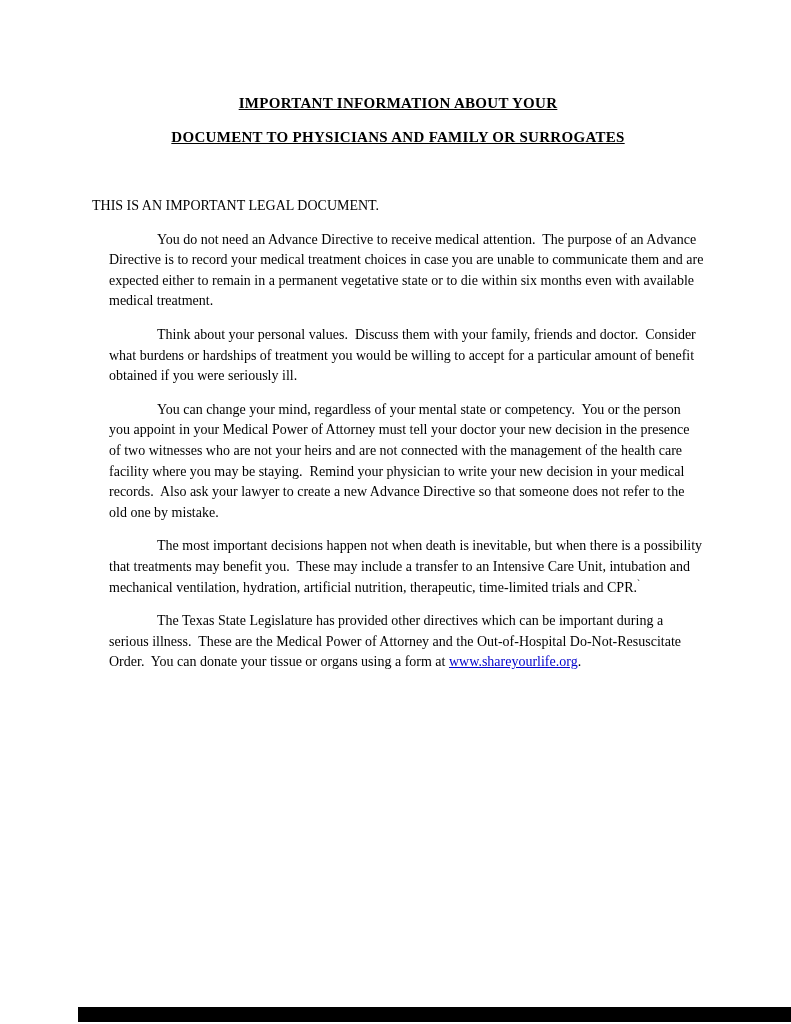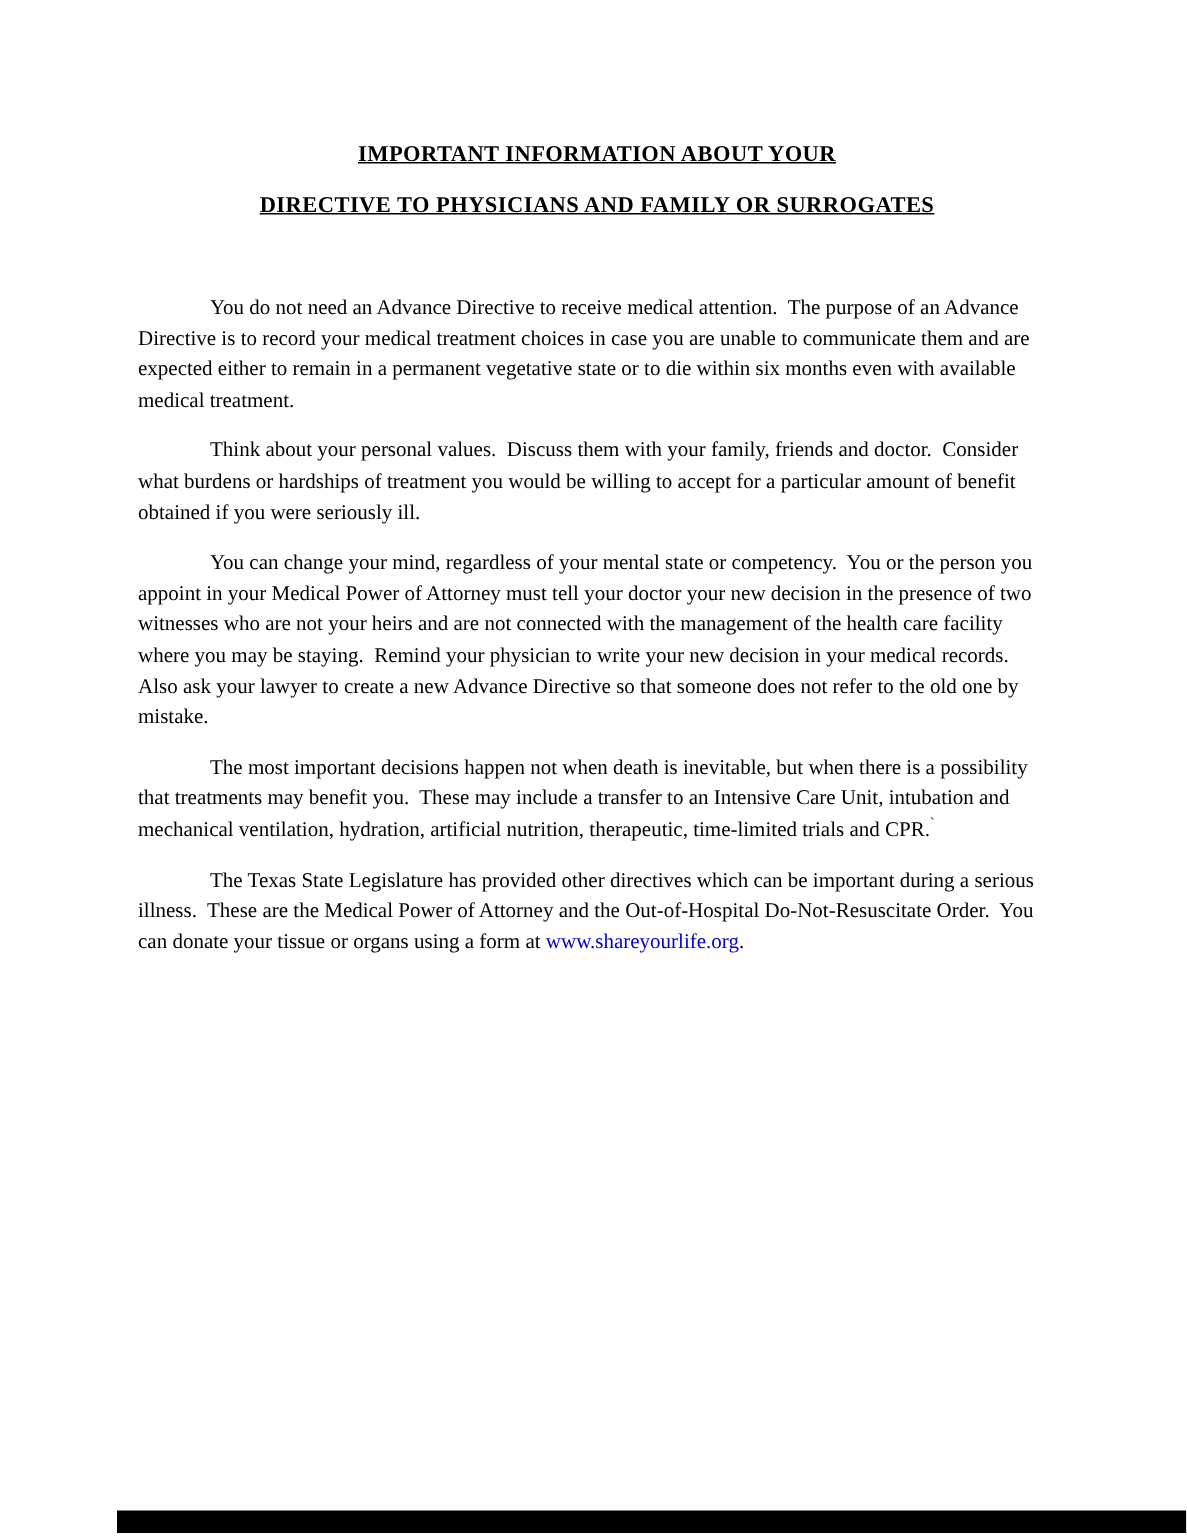--- a/index.html
+++ b/index.html
@@ -36,55 +36,57 @@
   }
   .intro {
     font-size: 14px;
     line-height: 20.6px;
     margin: 0 0 13px 0;
     white-space: pre-wrap;
   }
   .para {
     font-size: 14px;
     line-height: 20.6px;
-    margin: 0 0 13px 0;
+    margin: 0 0 13px 17px;
     text-indent: 48px;
     white-space: pre-wrap;
   }
   .para.italic {
     font-style: italic;
   }
   .fn {
     font-size: 9px;
     line-height: 0;
   }
   a.link {
     color: var(--link-color, #0000cc);
+    text-decoration: underline;
     cursor: pointer;
   }
   .scan-bar {
     position: absolute;
     left: 78px;
     right: 0;
     top: 1007px;
     height: 15px;
     background: var(--artifact-color, #000000);
   }
 </style>
 </head>
 <body>
 
 <div class="page">
   <div class="content">
 
     <div class="headings">
       <div class="heading">IMPORTANT INFORMATION ABOUT YOUR</div>
-      <div class="heading">DIRECTIVE TO PHYSICIANS AND FAMILY OR SURROGATES</div>
+      <div class="heading">DOCUMENT TO PHYSICIANS AND FAMILY OR SURROGATES</div>
     </div>
 
+    <p class="intro">THIS IS AN IMPORTANT LEGAL DOCUMENT.</p>
 
     <p class="para">You do not need an Advance Directive to receive medical attention.  The purpose of an Advance Directive is to record your medical treatment choices in case you are unable to communicate them and are expected either to remain in a permanent vegetative state or to die within six months even with available medical treatment.</p>
 
 
     <p class="para">Think about your personal values.  Discuss them with your family, friends and doctor.  Consider what burdens or hardships of treatment you would be willing to accept for a particular amount of benefit obtained if you were seriously ill.</p>
 
 
     <p class="para">You can change your mind, regardless of your mental state or competency.  You or the person you appoint in your Medical Power of Attorney must tell your doctor your new decision in the presence of two witnesses who are not your heirs and are not connected with the management of the health care facility where you may be staying.  Remind your physician to write your new decision in your medical records.  Also ask your lawyer to create a new Advance Directive so that someone does not refer to the old one by mistake.</p>
 
 

